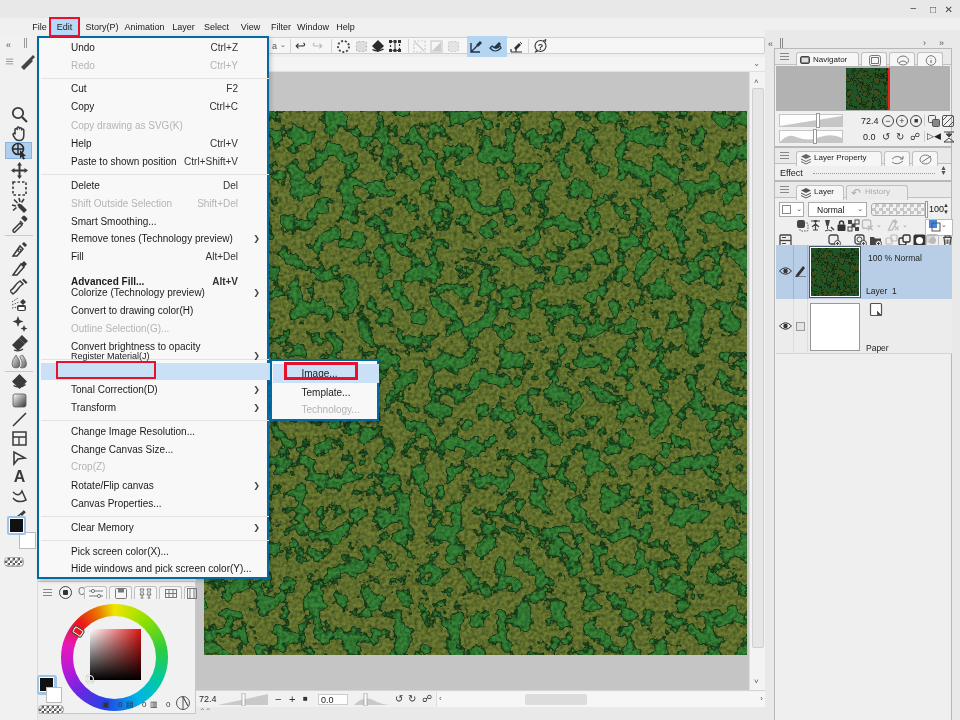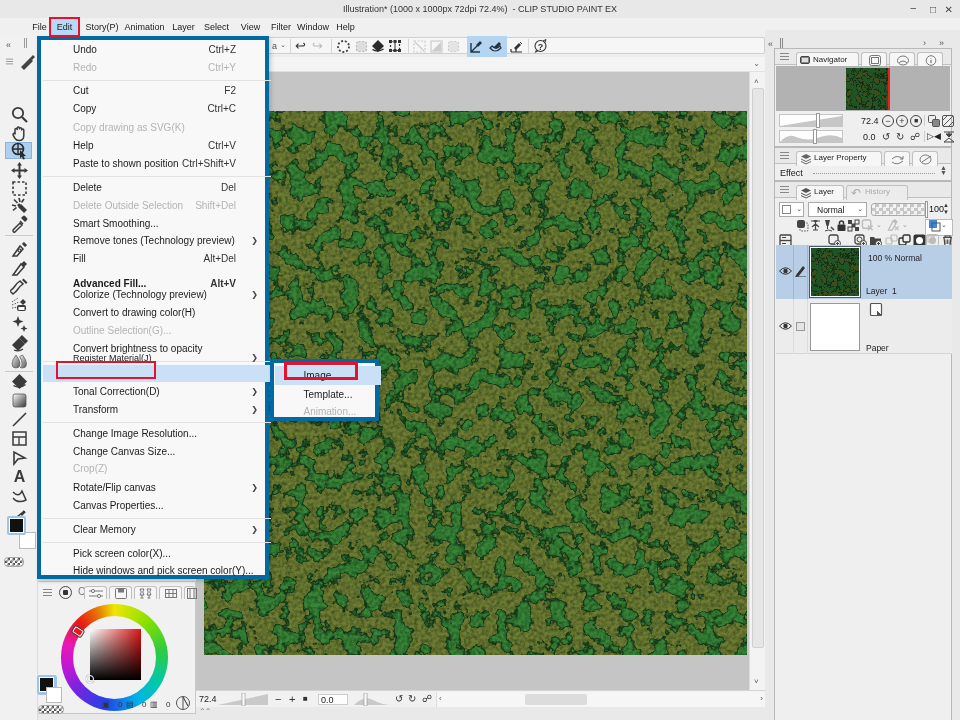--- a/index.html
+++ b/index.html
@@ -19,34 +19,33 @@
 #canvbot{position:absolute;left:0;top:618px;width:569px;height:17px;background:#f1f1f1;border-top:1px solid #d5d5d5;font-size:9px;color:#222;}
 #hscroll{position:absolute;left:240px;top:1px;width:329px;height:15px;background:#f6f6f6;border-left:1px solid #ddd;}
 #hthumb{position:absolute;left:88px;top:2px;width:62px;height:11px;background:#dcdcdc;border-radius:2px;}
 #dock{position:absolute;left:765px;top:30px;width:195px;height:690px;background:#e9e9e9;}
 .panel{position:absolute;left:9px;width:178px;background:#efefef;border:1px solid #b8b8b8;}
 .tabrow{position:absolute;left:0;top:0;width:100%;height:16px;background:#e9e9e9;border-bottom:1px solid #c0c0c0;}
 .tab{position:absolute;height:15px;background:#f6f6f6;border:1px solid #c0c0c0;border-bottom:none;border-radius:3px 3px 0 0;font-size:8px;color:#222;}
 .menuicon{position:absolute;left:5px;top:4px;width:9px;height:7px;border-top:1.5px solid #888;border-bottom:1.5px solid #888;}
 .menuicon:after{content:"";display:block;margin-top:1.5px;border-top:1.5px solid #888;}
 .t10{font-size:9px;color:#222;}
-.menu{position:absolute;background:#f8f8f8;border:4px solid #0369a1;box-shadow:2px 2px 4px rgba(0,0,0,0.18);z-index:50;}
+.menu{position:absolute;background:#f8f8f8;border:2px solid #0369a1;box-shadow:2px 2px 4px rgba(0,0,0,0.18);z-index:50;}
 .mi{position:absolute;left:0;width:100%;height:18px;line-height:18px;font-size:10px;color:#1a1a1a;}
 .mi .ml{position:absolute;left:32px;white-space:nowrap;}
 .mi .ms{position:absolute;right:29px;text-align:left;color:#333;}
 .mi .ma{position:absolute;right:7px;font-size:8px;color:#444;}
 .mi.gray,.mi.gray .ms{color:#b4b4b4;}
 .msep{position:absolute;left:2px;width:228px;border-top:1px solid #e2e2e2;}
 .mhl{position:absolute;left:1.5px;width:229px;height:17px;background:#c9e0f7;}
 .redbox{position:absolute;border:3px solid #e8112d;z-index:60;}
 svg{display:block;}
 </style></head><body>
 <div id="app">
 <div id="titlebar">
-<div id="title">Illustration* (1000 x 1000px 72dpi 72.4%)&nbsp; - CLIP STUDIO PAINT EX</div>
 <div class="winbtn" style="right:44px;top:2px;">–</div>
 <div class="winbtn" style="right:24px;">□</div>
 <div class="winbtn" style="right:7px;">✕</div>
 </div>
 <div id="menubar">
 <div style="position:absolute;left:51px;top:0;width:29px;height:18px;background:#b7d9f7;"></div>
 <div class="mb" style="left:39.5px;">File</div>
 <div class="mb" style="left:64.5px;">Edit</div>
 <div class="mb" style="left:102px;">Story(P)</div>
 <div class="mb" style="left:144.5px;">Animation</div>
@@ -665,21 +664,21 @@
 <div class="mi" style="top:115.3px;">
         <span class="ml">Paste to shown position</span>
 <span class="ms">Ctrl+Shift+V</span>
 </div>
 <div class="msep" style="top:136.2px;"></div>
 <div class="mi" style="top:139.1px;">
         <span class="ml">Delete</span>
 <span class="ms">Del</span>
 </div>
 <div class="mi gray" style="top:157.3px;">
-        <span class="ml">Delete Outside Selection</span>
+        <span class="ml">Shift Outside Selection</span>
 <span class="ms">Shift+Del</span>
 </div>
 <div class="mi" style="top:175.0px;">
         <span class="ml">Smart Smoothing...</span>
 </div>
 <div class="mi" style="top:192.0px;">
         <span class="ml">Remove tones (Technology preview)</span>
 <span class="ma">❯</span>
 </div>
 <div class="mi" style="top:210.1px;">
@@ -749,20 +748,20 @@
 
 <div class="menu" style="left:269.5px;top:359px;width:109px;height:62px;">
 <div class="mhl" style="top:3px;width:106px;height:19px;"></div>
 <div class="mi" style="top:3.5px;">
         <span class="ml" style="left:30px;">Image...</span>
       </div>
 <div class="mi" style="top:22.5px;">
         <span class="ml" style="left:30px;">Template...</span>
       </div>
 <div class="mi gray" style="top:40px;">
-        <span class="ml" style="left:30px;">Animation...</span>
+        <span class="ml" style="left:30px;">Technology...</span>
       </div>
 </div>
 
 <div class="redbox" style="left:49px;top:16.5px;width:31px;height:20px;border-width:2.5px;"></div>
 <div class="redbox" style="left:56px;top:360.5px;width:100px;height:18px;border-width:2.5px;"></div>
 <div class="redbox" style="left:283.5px;top:361.5px;width:74px;height:18.5px;"></div>
 </div>
 
 </body></html>

